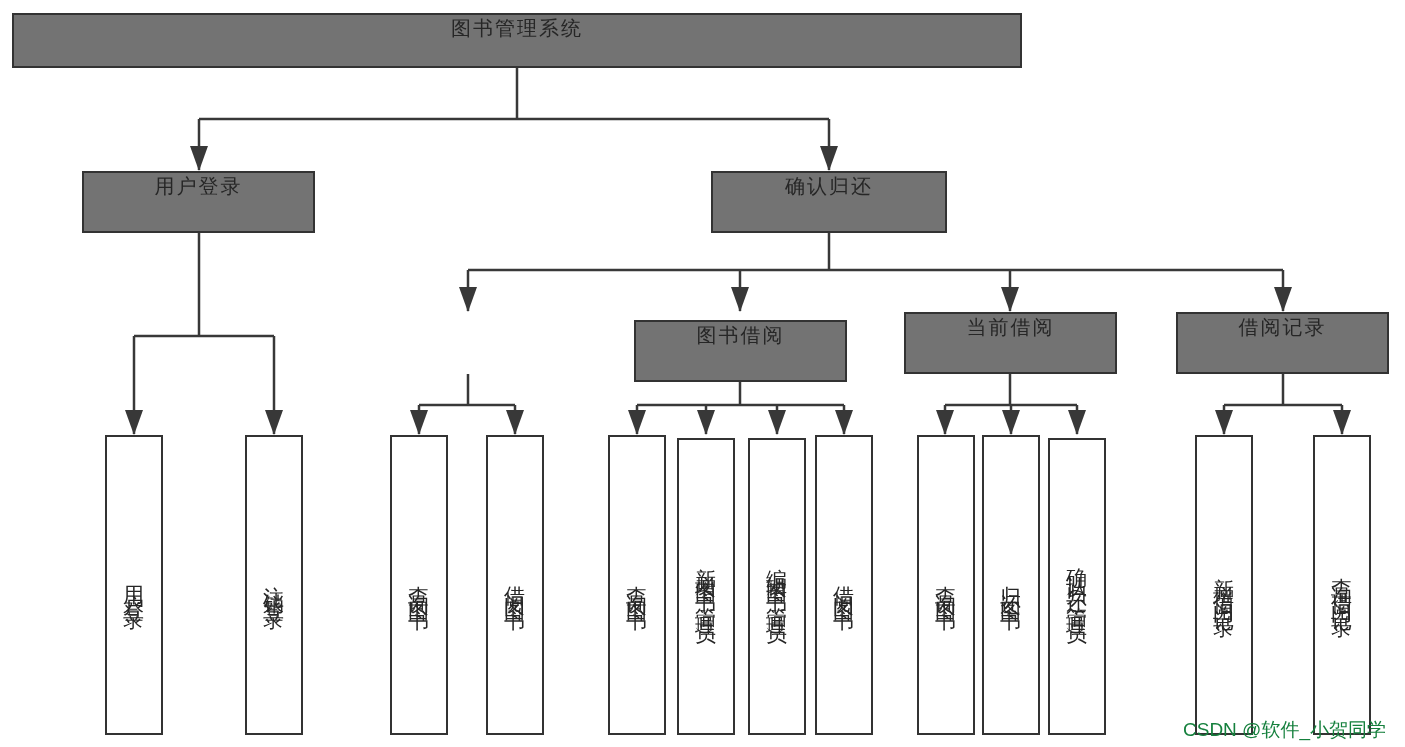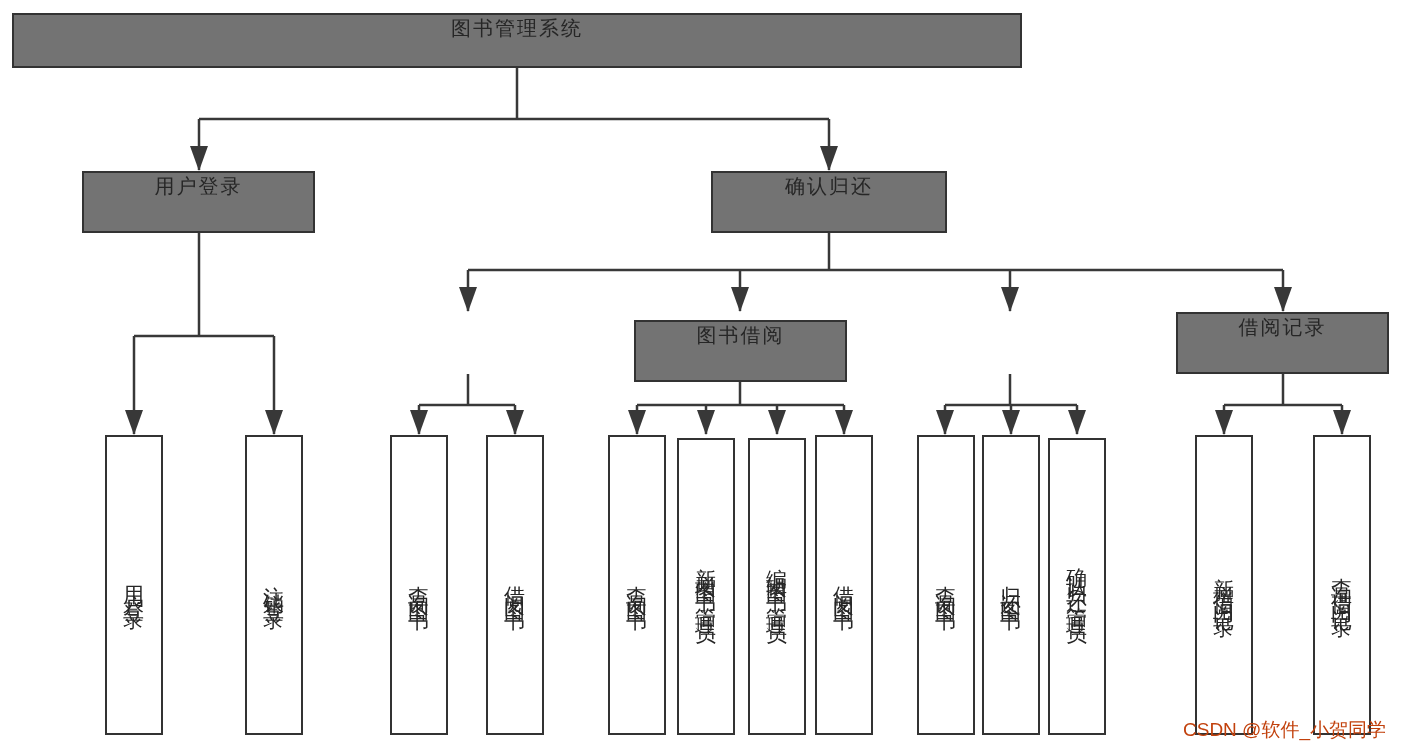--- a/index.html
+++ b/index.html
@@ -54,21 +54,21 @@
     letter-spacing: 8px;
     white-space: nowrap;
     line-height: 1;
   }
   #watermark {
     position: absolute;
     z-index: 2;
     left: 1183px;
     top: 717px;
     font-size: 19px;
-    color: #c2410c;
+    color: #15803d;
     white-space: nowrap;
   }
 </style>
 </head>
 <body>
 
 <div id="stage">
 
   <svg id="connectors" width="1405" height="747" viewBox="0 0 1405 747">
     <defs>
@@ -120,20 +120,23 @@
   <div class="hbox" style="left:82px; top:171px; width:233px; height:62px">
     <span>用户登录</span>
   </div>
   <div class="hbox" style="left:711px; top:171px; width:236px; height:62px">
     <span>确认归还</span>
   </div>
 
   <div class="hbox" style="left:634px; top:320px; width:213px; height:62px">
     <span>图书借阅</span>
   </div>
+  <div class="hbox" style="left:904px; top:312px; width:213px; height:62px">
+    <span>当前借阅</span>
+  </div>
   <div class="hbox" style="left:1176px; top:312px; width:213px; height:62px">
     <span>借阅记录</span>
   </div>
 
   <div class="vbox" style="left:105px">
     <span>用户登录</span>
   </div>
   <div class="vbox" style="left:245px">
     <span>注销登录</span>
   </div>

